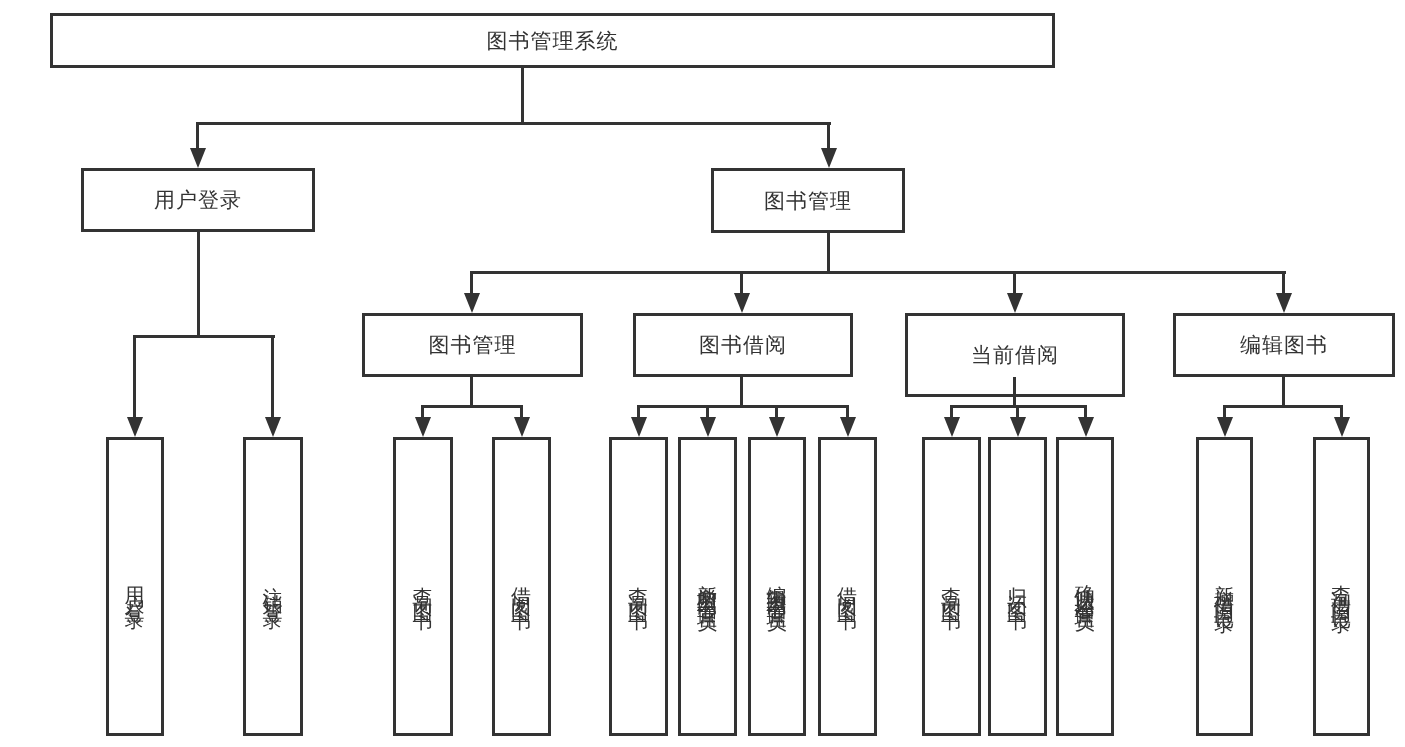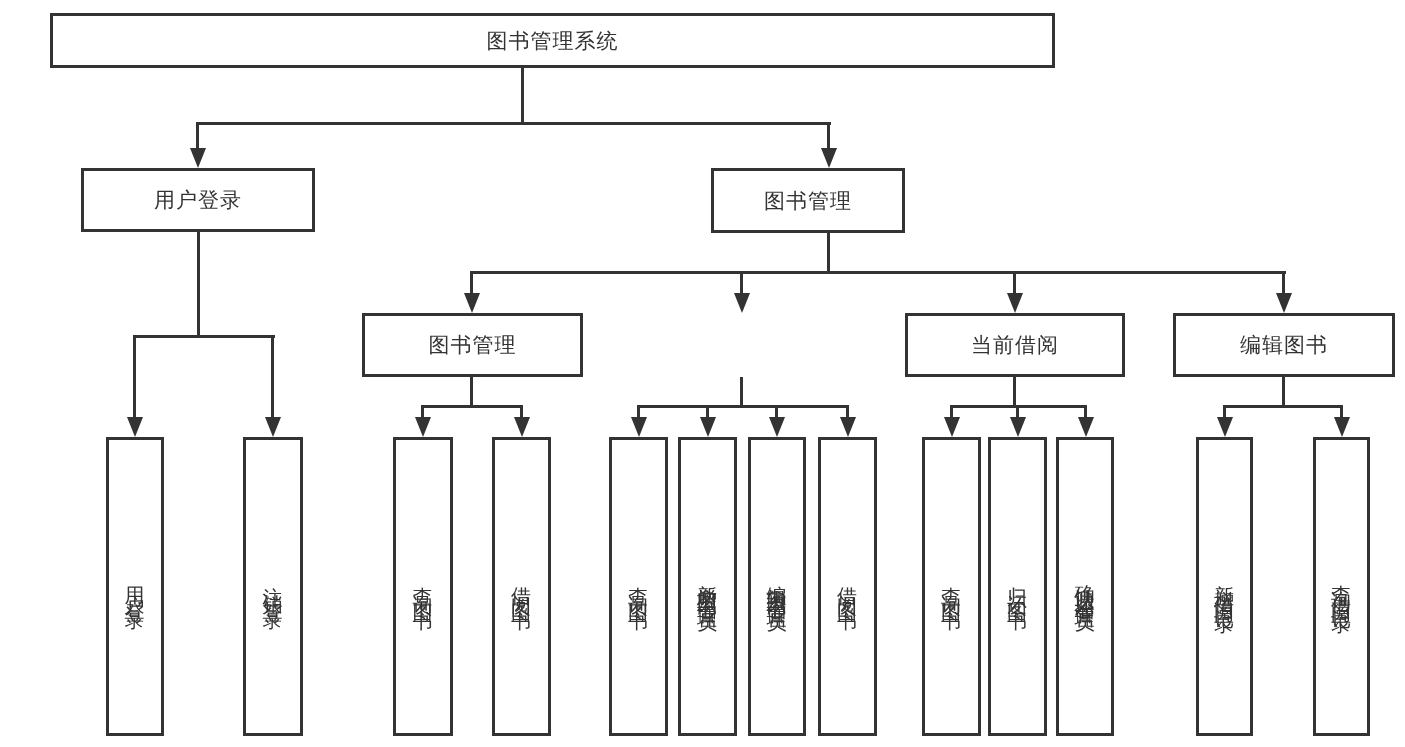--- a/index.html
+++ b/index.html
@@ -113,21 +113,24 @@
   <div class="vl" style="left:740px; top:271px; height:22px;"></div>
   <div class="ah" style="left:734px; top:293px;"></div>
   <div class="vl" style="left:1013px; top:271px; height:22px;"></div>
   <div class="ah" style="left:1007px; top:293px;"></div>
   <div class="vl" style="left:1282px; top:271px; height:22px;"></div>
   <div class="ah" style="left:1276px; top:293px;"></div>
 
   <div class="hbox" style="left:362px; top:313px; width:221px; height:64px;">
     <span>图书管理</span>
   </div>
-  <div class="hbox" style="left:905px; top:313px; width:220px; height:64px;">
+  <div class="hbox" style="left:633px; top:313px; width:220px; height:64px;">
+    <span>图书借阅</span>
+  </div>
+  <div class="hbox" style="left:905px; top:313px; width:220px; height:84px;">
     <span>当前借阅</span>
   </div>
   <div class="hbox" style="left:1173px; top:313px; width:222px; height:64px;">
     <span>编辑图书</span>
   </div>
 
   <div class="vl" style="left:470px; top:377px; height:30px;"></div>
   <div class="hl" style="left:421px; top:405px; width:102px;"></div>
   <div class="vl" style="left:421px; top:405px; height:12px;"></div>
   <div class="ah" style="left:415px; top:417px;"></div>

